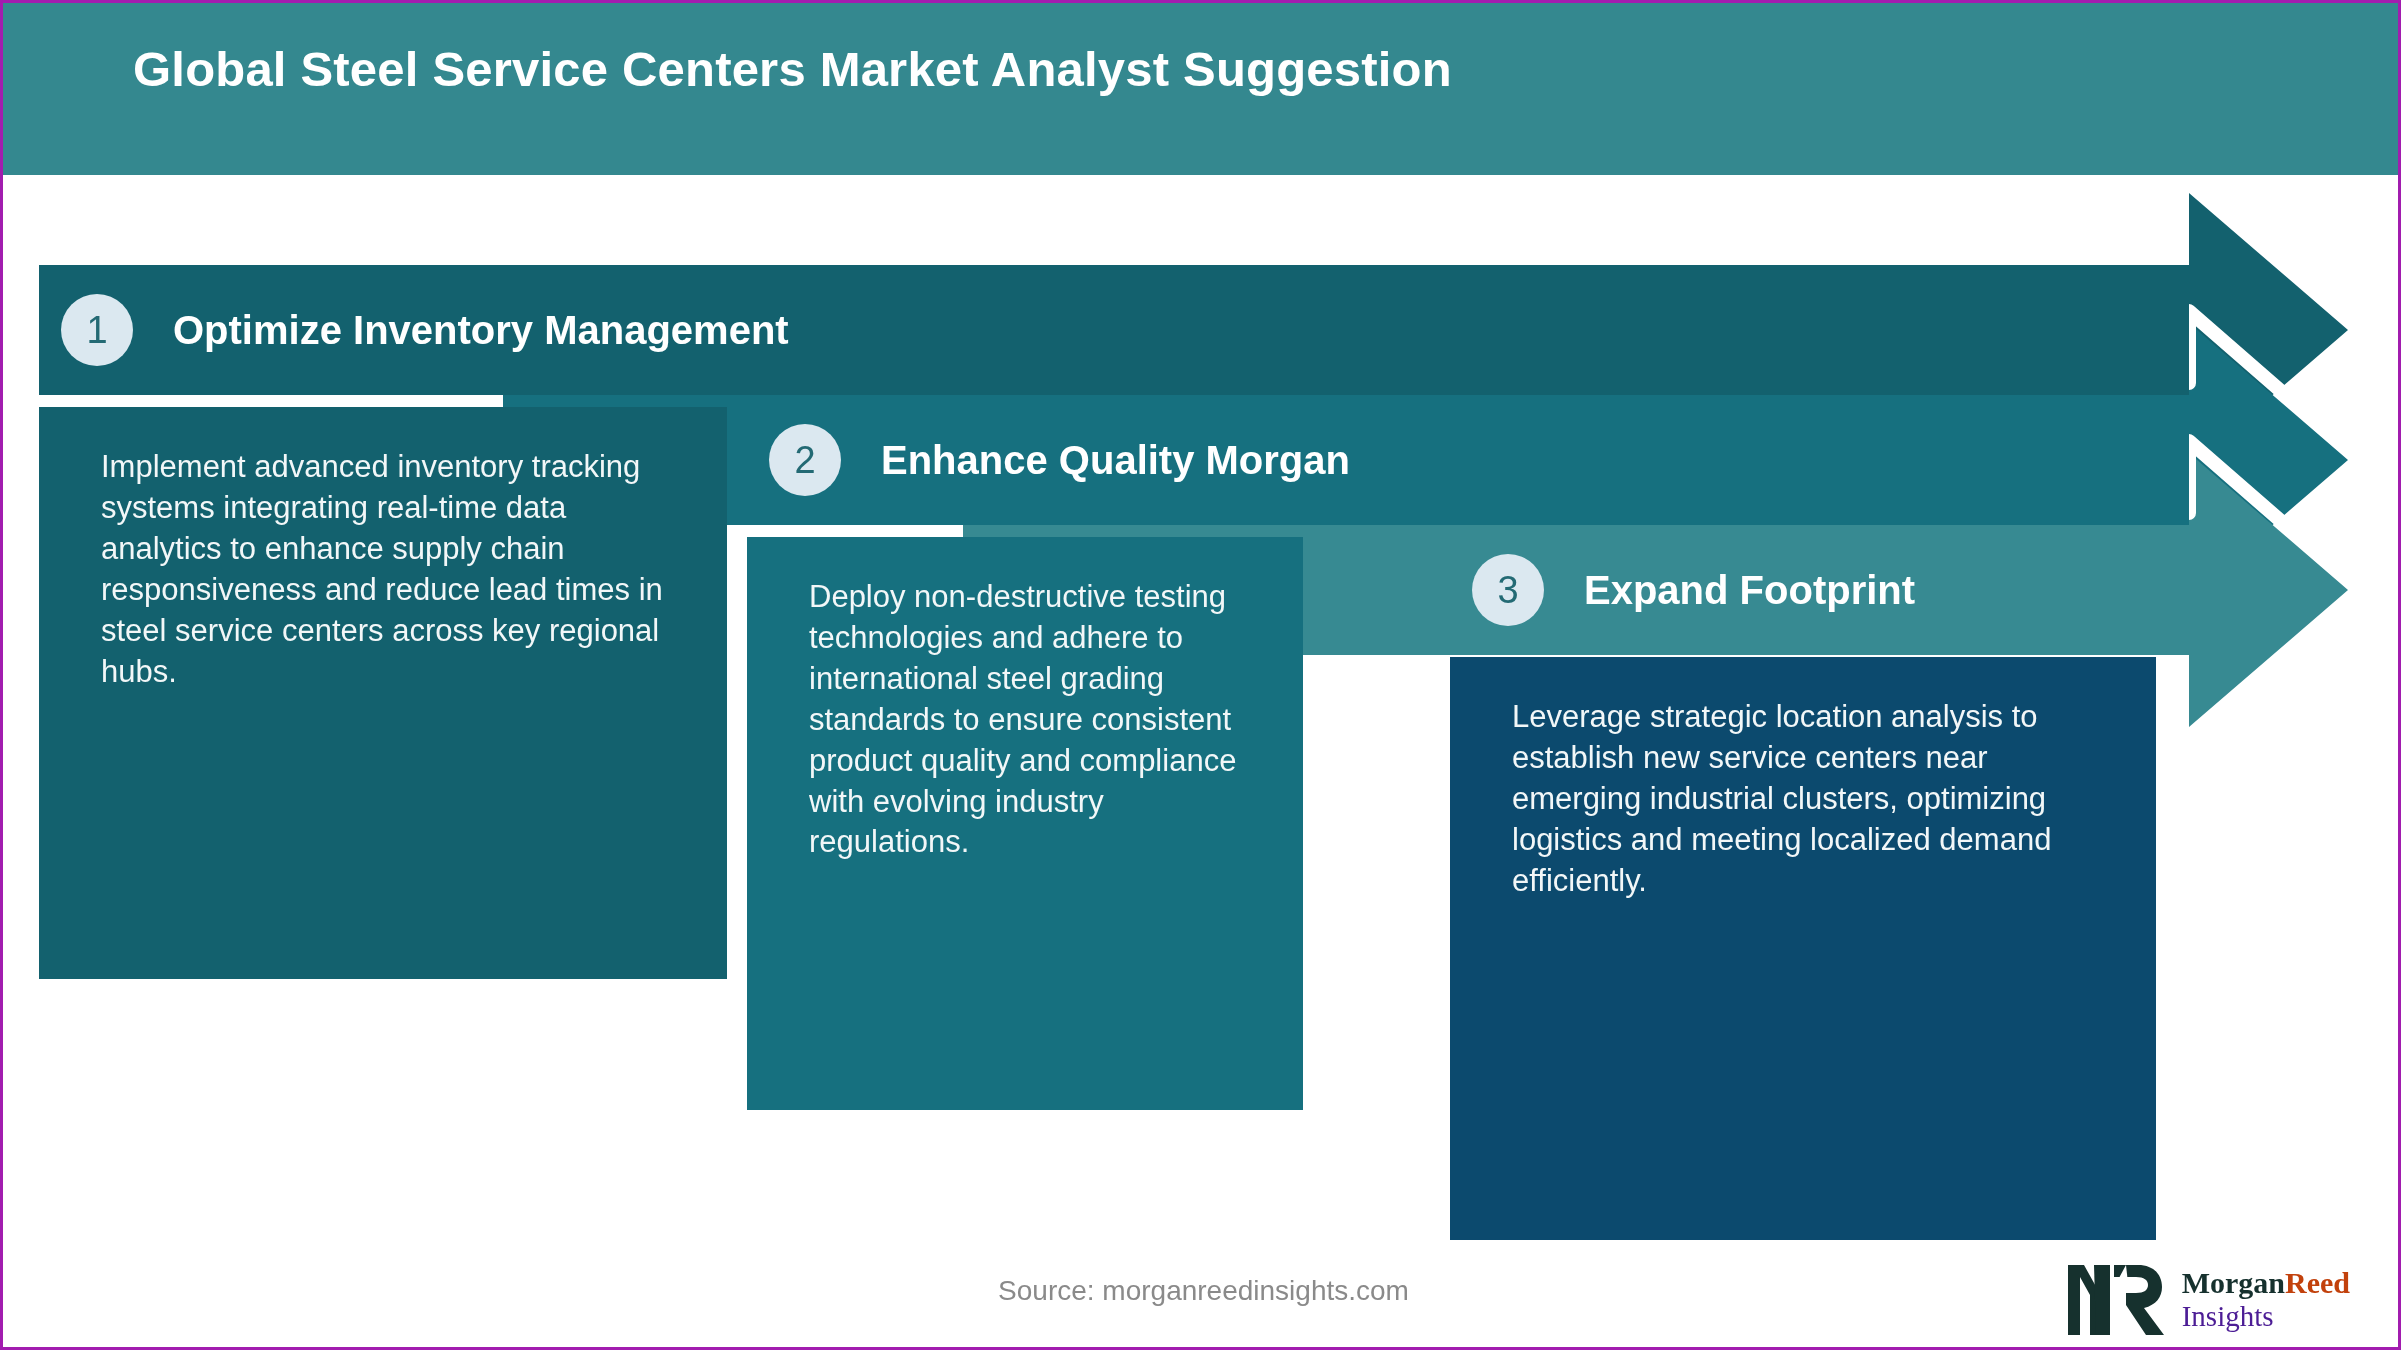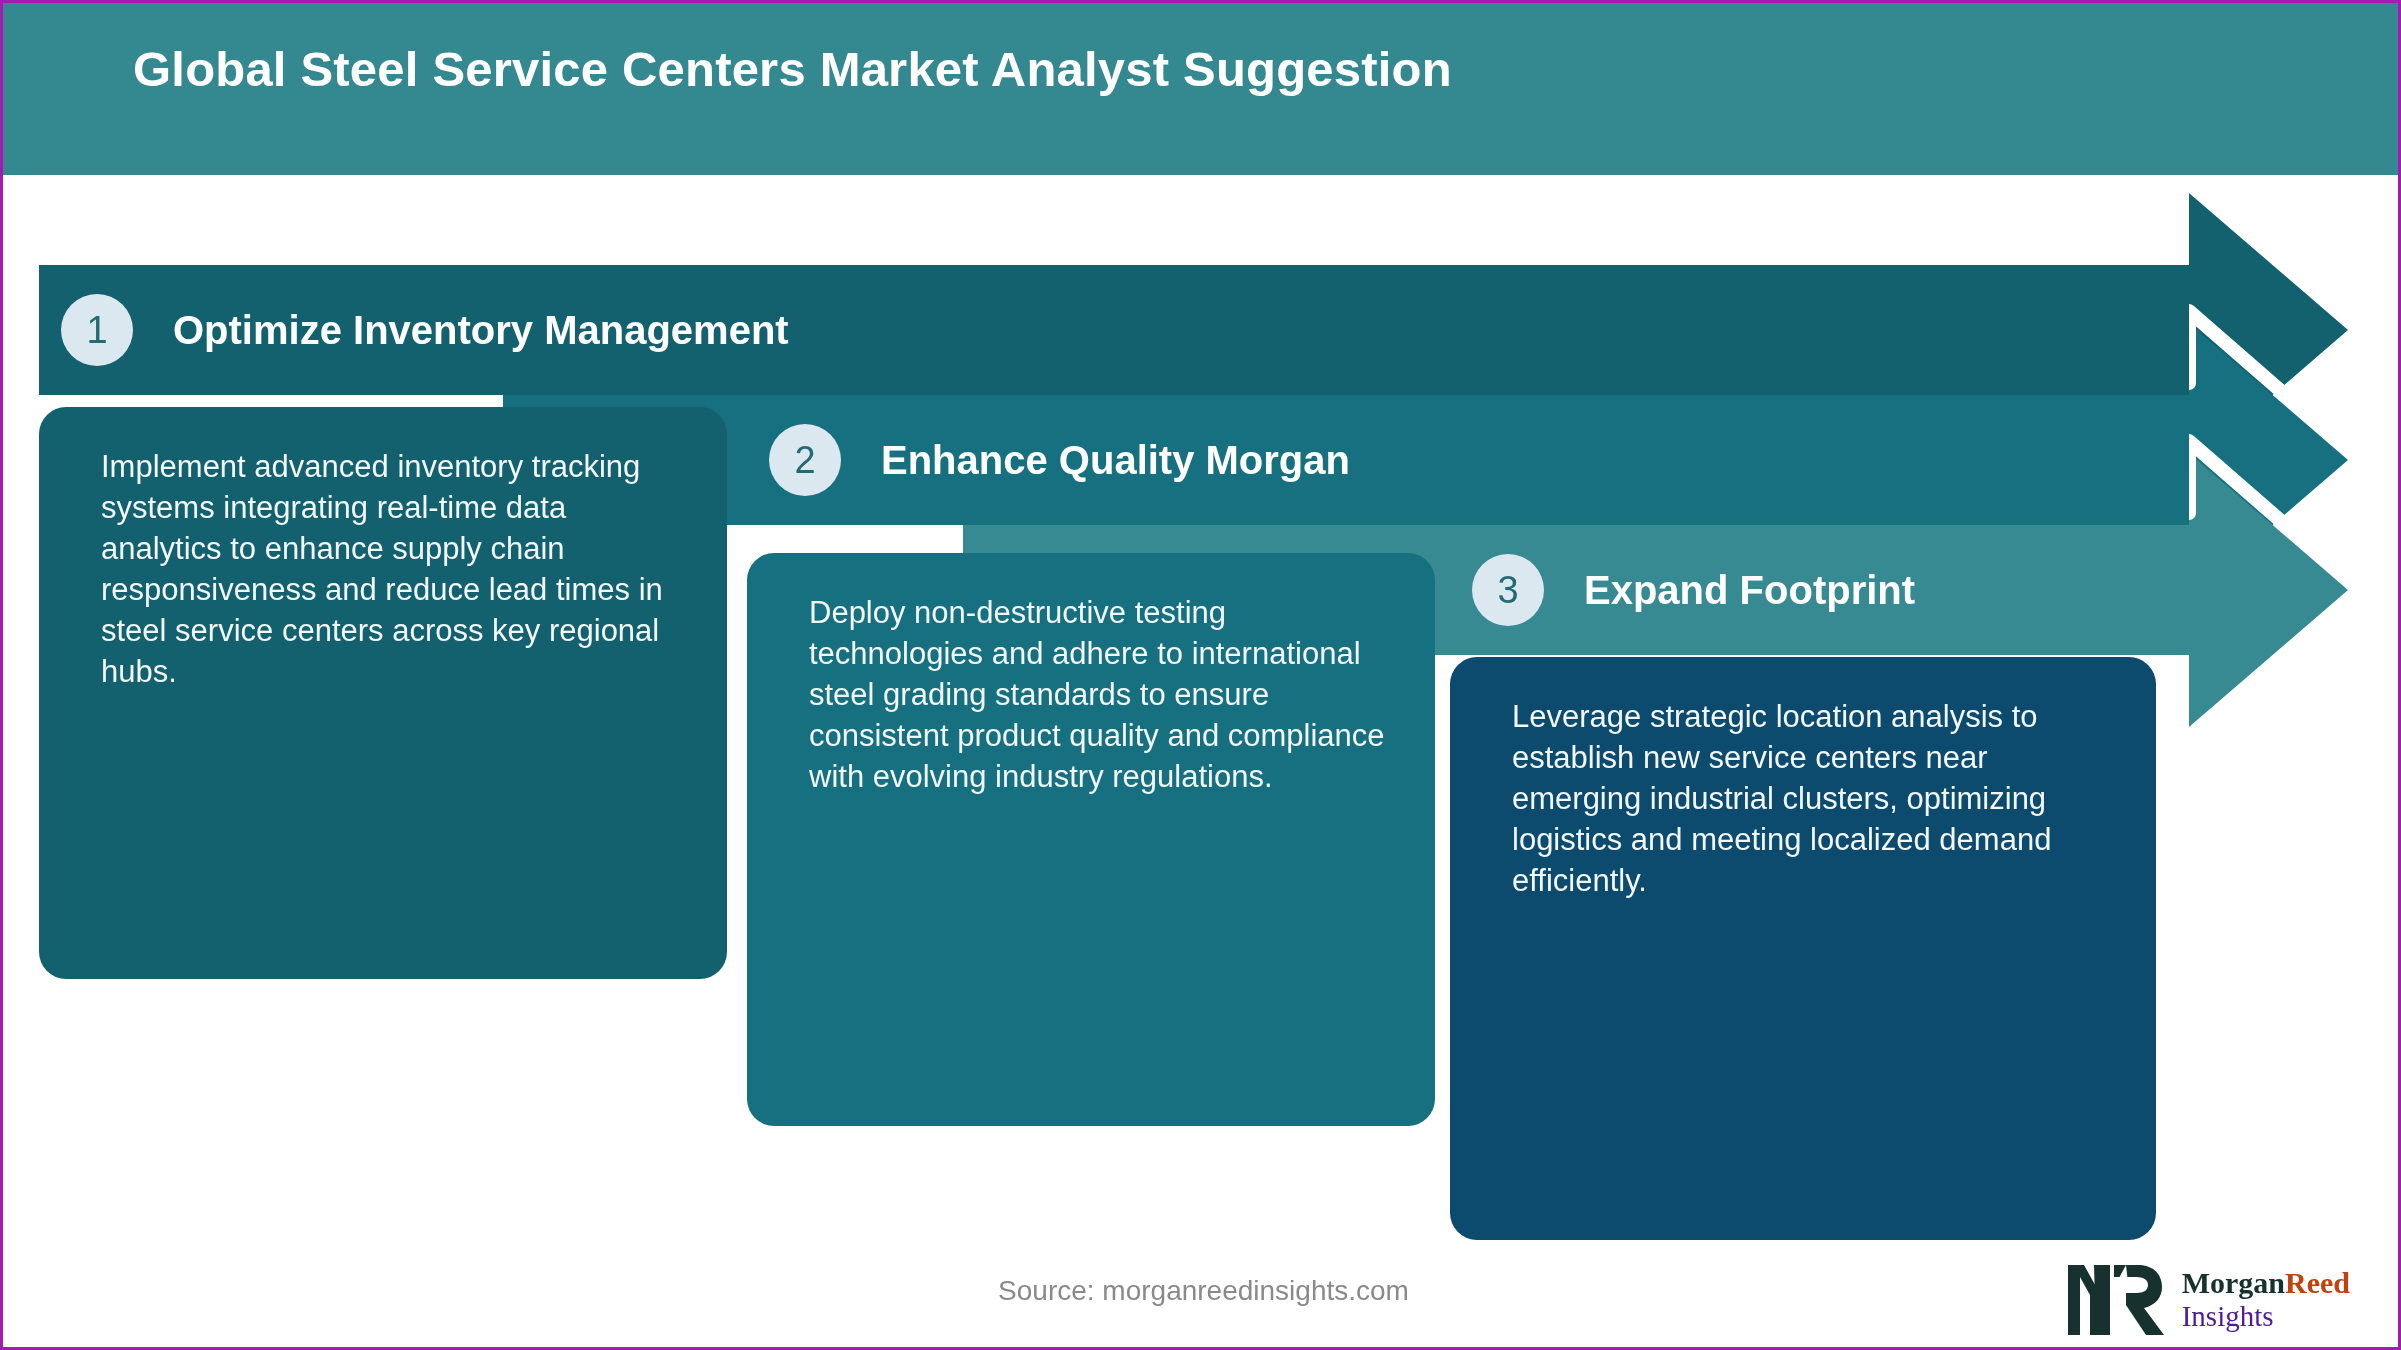--- a/index.html
+++ b/index.html
@@ -77,21 +77,20 @@
     color: #ffffff;
     margin-left: 40px;
     white-space: nowrap;
   }
 
   
   .body-box {
     position: absolute;
     box-sizing: border-box;
     padding: 40px 42px 30px 62px;
-    border-radius: 27px;
   }
   .body-text {
     font-size: 31px;
     line-height: 1.32;
     color: #f2f7f8;
     font-weight: normal;
   }
 
   
   #source-note {
@@ -160,21 +159,21 @@
 
   <div class="step-bar" style="left:1447px; top:522px; width:739px; height:130px; background:#378a92;">
     <div class="step-num">3</div>
     <div class="step-title">Expand Footprint</div>
   </div>
 
   <div class="body-box" style="left:36px; top:404px; width:688px; height:572px; background:#13616e;">
     <div class="body-text">Implement advanced inventory tracking systems integrating real-time data analytics to enhance supply chain responsiveness and reduce lead times in steel service centers across key regional hubs.</div>
   </div>
 
-  <div class="body-box" style="left:744px; top:534px; width:688px; height:573px; background:#16707f;margin-top:16px;">
+  <div class="body-box" style="left:744px; top:534px; width:556px; height:573px; background:#16707f;">
     <div class="body-text">Deploy non-destructive testing technologies and adhere to international steel grading standards to ensure consistent product quality and compliance with evolving industry regulations.</div>
   </div>
 
   <div class="body-box" style="left:1447px; top:654px; width:706px; height:583px; background:#0c4a6e;">
     <div class="body-text">Leverage strategic location analysis to establish new service centers near emerging industrial clusters, optimizing logistics and meeting localized demand efficiently.</div>
   </div>
 
   <div id="source-note">Source: morganreedinsights.com</div>
 
   <div id="logo">

